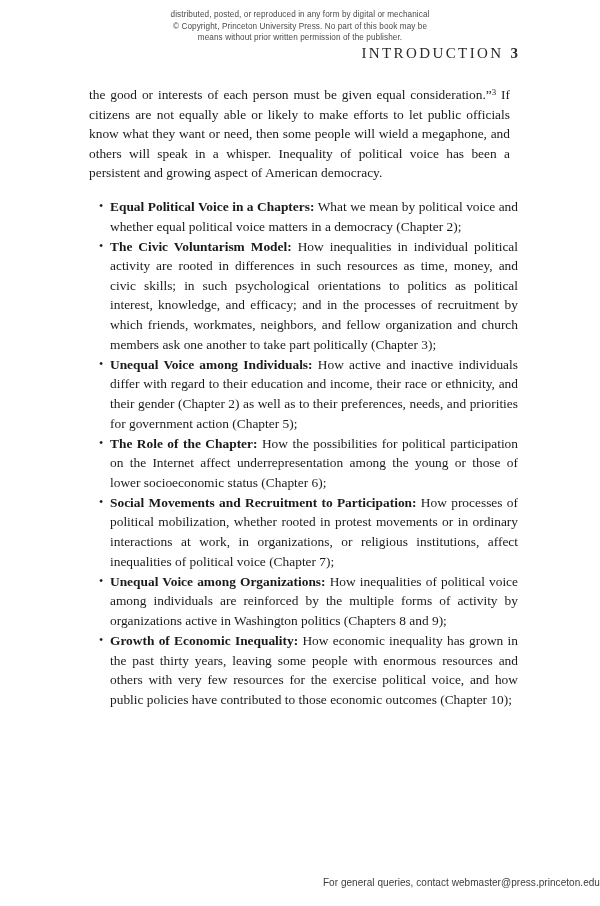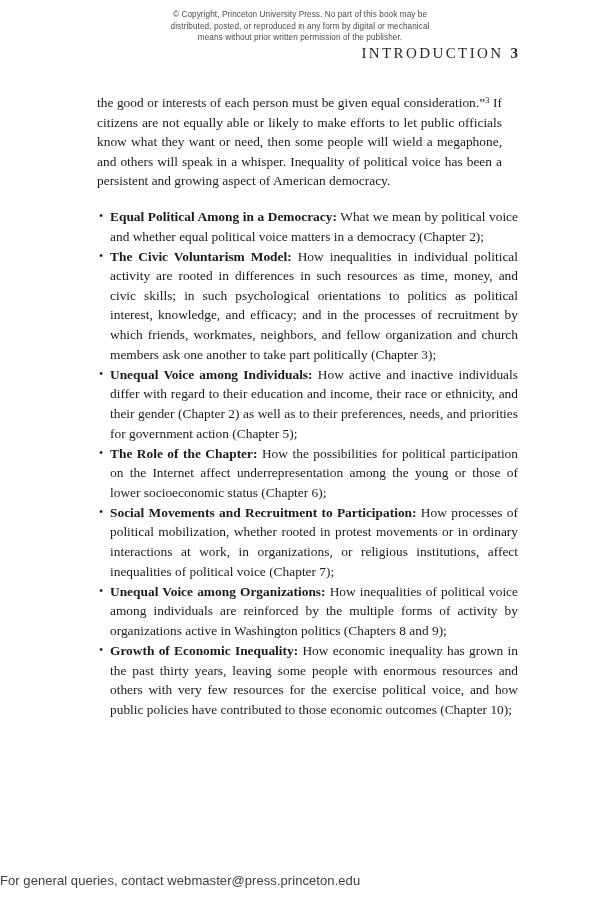--- a/index.html
+++ b/index.html
@@ -60,21 +60,21 @@
 
   
   .text-column {
     position: absolute;
     top: 77px;
     left: 81px;
     width: 437px;
   }
 
   .body-par {
-    margin: 16px;
+    margin: 8px;
     font-size: 13.4px;
     line-height: 19.6px;
     text-align: justify;
     text-justify: inter-word;
     hyphens: none;
   }
   .body-par.indented {
     text-indent: 19px;
     margin-top: 9px;
   }
@@ -112,50 +112,50 @@
     font-weight: bold;
   }
   .topic-list .list-item .item-desc { }
 
   
   .page-footer {
     position: absolute;
     bottom: 18px;
     left: 0;
     right: 0;
-    text-align: left;
+    text-align: right;
     font-family: "Liberation Sans", "DejaVu Sans", sans-serif;
-    font-size: 13px;
+    font-size: 10px;
     color: #3d3d3d;
     letter-spacing: 0.005em;
   }
 </style>
 </head>
 <body>
 
 <div class="page">
 
   <div class="copyright-notice">
+    <span class="cline">distributed, posted, or reproduced in any form by digital or mechanical</span>
     <span class="cline">© Copyright, Princeton University Press. No part of this book may be</span>
-    <span class="cline">distributed, posted, or reproduced in any form by digital or mechanical</span>
     <span class="cline">means without prior written permission of the publisher.</span>
   </div>
 
   <div class="running-head">
     <span class="rh-label">INTRODUCTION</span><span class="rh-folio">3</span>
   </div>
 
   <div class="text-column">
 
     <p class="body-par"><span>the good or interests of each person must be given equal consideration.”</span><sup class="footnote-ref">3</sup><span> If citizens are not equally able or likely to make efforts to let public officials know what they want or need, then some people will wield a megaphone, and others will speak in a whisper. Inequality of political voice has been a persistent and growing aspect of American democracy.</span></p>
 
 
     <ul class="topic-list">
 
-      <li class="list-item"><span class="bullet-marker">•</span><span class="item-term">Equal Political Among in a Democracy:</span><span class="item-desc"> What we mean by political voice and whether equal political voice matters in a democracy (Chapter 2);</span></li>
+      <li class="list-item"><span class="bullet-marker">•</span><span class="item-term">Equal Political Voice in a Chapters:</span><span class="item-desc"> What we mean by political voice and whether equal political voice matters in a democracy (Chapter 2);</span></li>
 
       <li class="list-item"><span class="bullet-marker">•</span><span class="item-term">The Civic Voluntarism Model:</span><span class="item-desc"> How inequalities in individual political activity are rooted in differences in such resources as time, money, and civic skills; in such psychological orientations to politics as political interest, knowledge, and efficacy; and in the processes of recruitment by which friends, workmates, neighbors, and fellow organization and church members ask one another to take part politically (Chapter 3);</span></li>
 
       <li class="list-item"><span class="bullet-marker">•</span><span class="item-term">Unequal Voice among Individuals:</span><span class="item-desc"> How active and inactive individuals differ with regard to their education and income, their race or ethnicity, and their gender (Chapter 2) as well as to their preferences, needs, and priorities for government action (Chapter 5);</span></li>
 
       <li class="list-item"><span class="bullet-marker">•</span><span class="item-term">The Role of the Chapter:</span><span class="item-desc"> How the possibilities for political participation on the Internet affect underrepresentation among the young or those of lower socioeconomic status (Chapter 6);</span></li>
 
       <li class="list-item"><span class="bullet-marker">•</span><span class="item-term">Social Movements and Recruitment to Participation:</span><span class="item-desc"> How processes of political mobilization, whether rooted in protest movements or in ordinary interactions at work, in organizations, or religious institutions, affect inequalities of political voice (Chapter 7);</span></li>
 
       <li class="list-item"><span class="bullet-marker">•</span><span class="item-term">Unequal Voice among Organizations:</span><span class="item-desc"> How inequalities of political voice among individuals are reinforced by the multiple forms of activity by organizations active in Washington politics (Chapters 8 and 9);</span></li>

